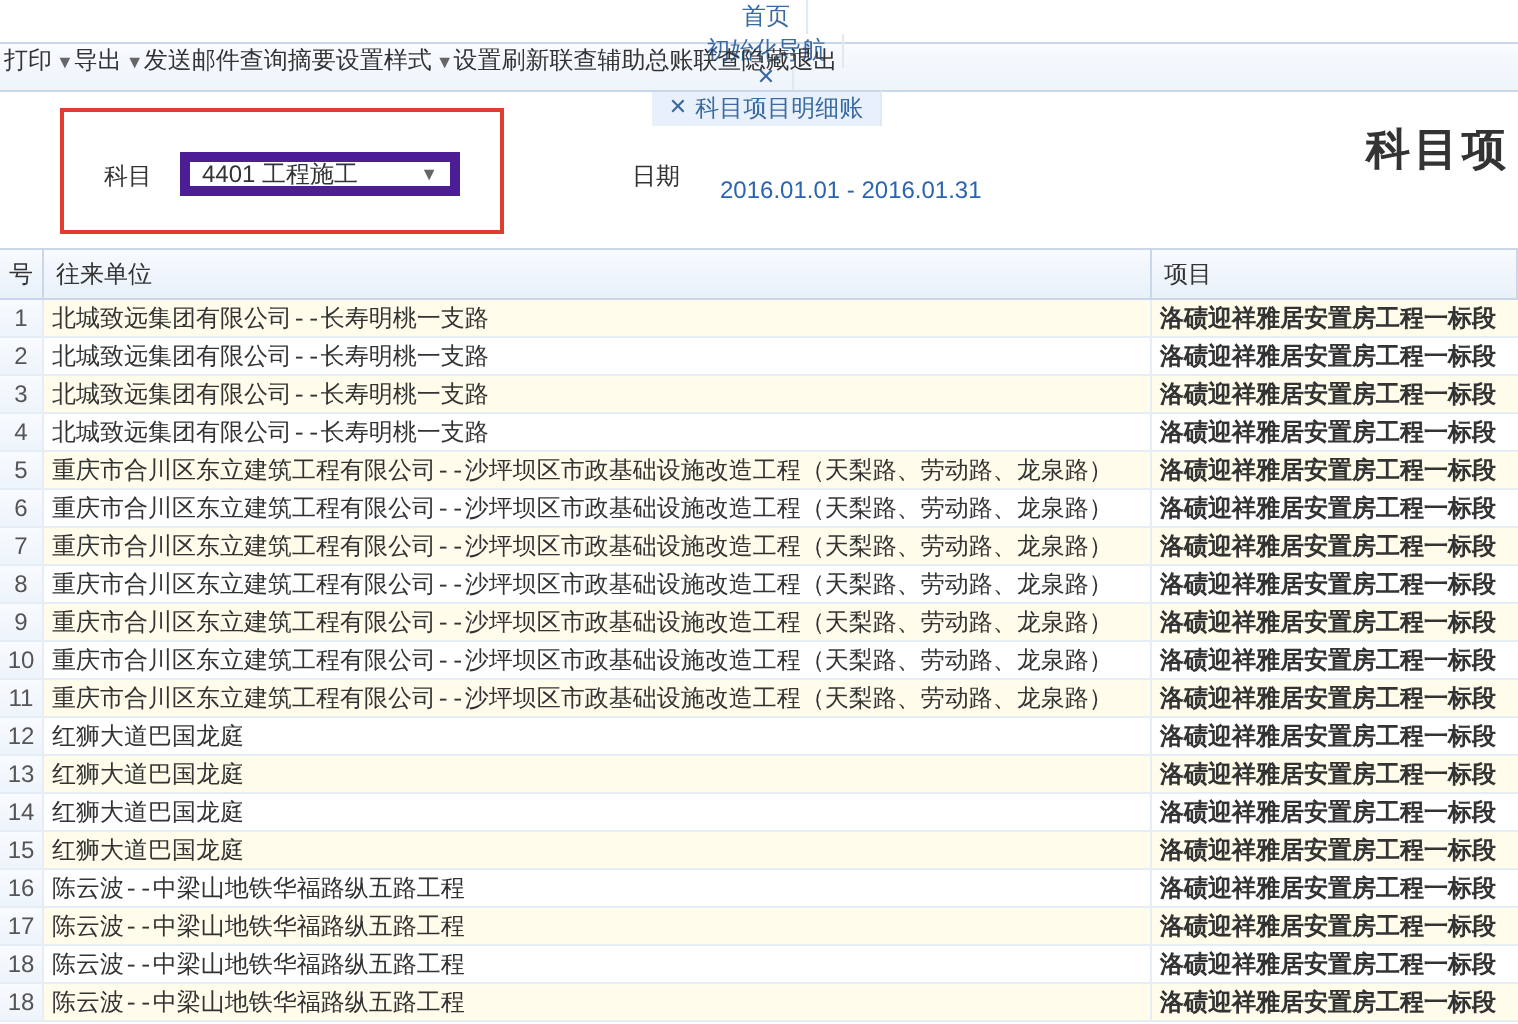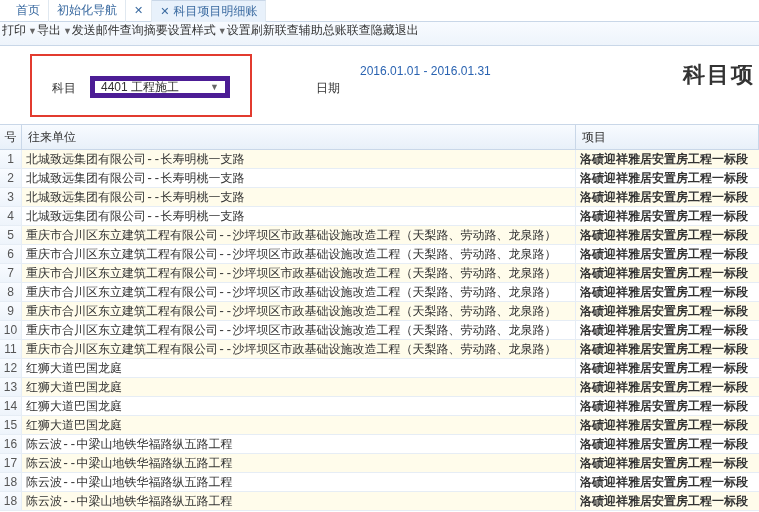--- a/index.html
+++ b/index.html
@@ -1,36 +1,36 @@
 <!DOCTYPE html>
 <html><head>
   <meta charset="utf-8">
   <style>
     * { margin: 0; padding: 0; box-sizing: border-box; font-family: "Microsoft YaHei", SimSun, Arial, sans-serif; }
     body { font-size: 12px; color: #333; background: #fff; overflow: hidden; width: 759px; height: 512px; }
 
     
-    .tabs-bar { display: flex; align-items: center; height: 22px; border-bottom: 1px solid #c9d7e8; background: #fff; padding-left: 8px; }
+    .tabs-bar { display: flex; align-items: center; height: 22px; border-bottom: 1px solid #c9d7e8; background: #fff; padding-left: 8px; flex-direction: column; }
     .tab { display: flex; align-items: center; gap: 4px; padding: 0 8px; height: 22px; color: #3a6aa0; cursor: pointer; border-right: 1px solid #e0e8f0; }
     .tab.active { background: #e8f1fb; border-top: 1px solid #c9d7e8; }
     .tab .close-x { color: #3a6aa0; font-size: 11px; line-height: 1; }
 
     
     .toolbar { display: flex; align-items: flex-start; height: 24px; padding: 0 6px 0 2px; border-bottom: 1px solid #c9d7e8; background: linear-gradient(#f8fbff,#eef4fb); }
     .tb-item { display: flex; align-items: center; gap: 2px; color: #333; cursor: pointer; }
     .tb-item .caret { font-size: 9px; color: #666; }
 
     
     .filters { position: relative; height: 78px; }
     .red-box { position: absolute; left: 30px; top: 8px; width: 222px; height: 63px; border: 2px solid #e23b2f; pointer-events: none; }
     .kemu-label { position: absolute; left: 52px; top: 34px; color: #333; }
     .kemu-select { position: absolute; left: 90px; top: 30px; width: 140px; height: 22px; border: 5px solid #4c1d95; background: #fff; display: flex; align-items: center; padding: 0 6px; justify-content: space-between; cursor: pointer; }
     .kemu-select .caret { font-size: 9px; color: #666; }
     .date-label { position: absolute; left: 316px; top: 34px; color: #333; }
-    .date-value { position: absolute; left: 360px; top: 18px; color: #2a63b1; }
+    .date-value { position: absolute; left: 360px; top: 42px; color: #2a63b1; }
     .big-title { position: absolute; right: 4px; top: 14px; font-size: 22px; font-weight: 700; letter-spacing: 2px; }
 
     
     .grid-header { display: flex; height: 26px; background: linear-gradient(#f8fbff,#e8f0f9); border-top: 1px solid #c9d7e8; border-bottom: 1px solid #c9d7e8; }
     .gh-cell { display: flex; align-items: center; justify-content: center; border-right: 1px solid #c9d7e8; color: #333; }
     .col-seq { width: 22px; }
     .col-unit { width: 554px; justify-content: flex-start; padding-left: 6px; }
     .col-proj { flex: 1; justify-content: flex-start; padding-left: 6px; }
 
     

